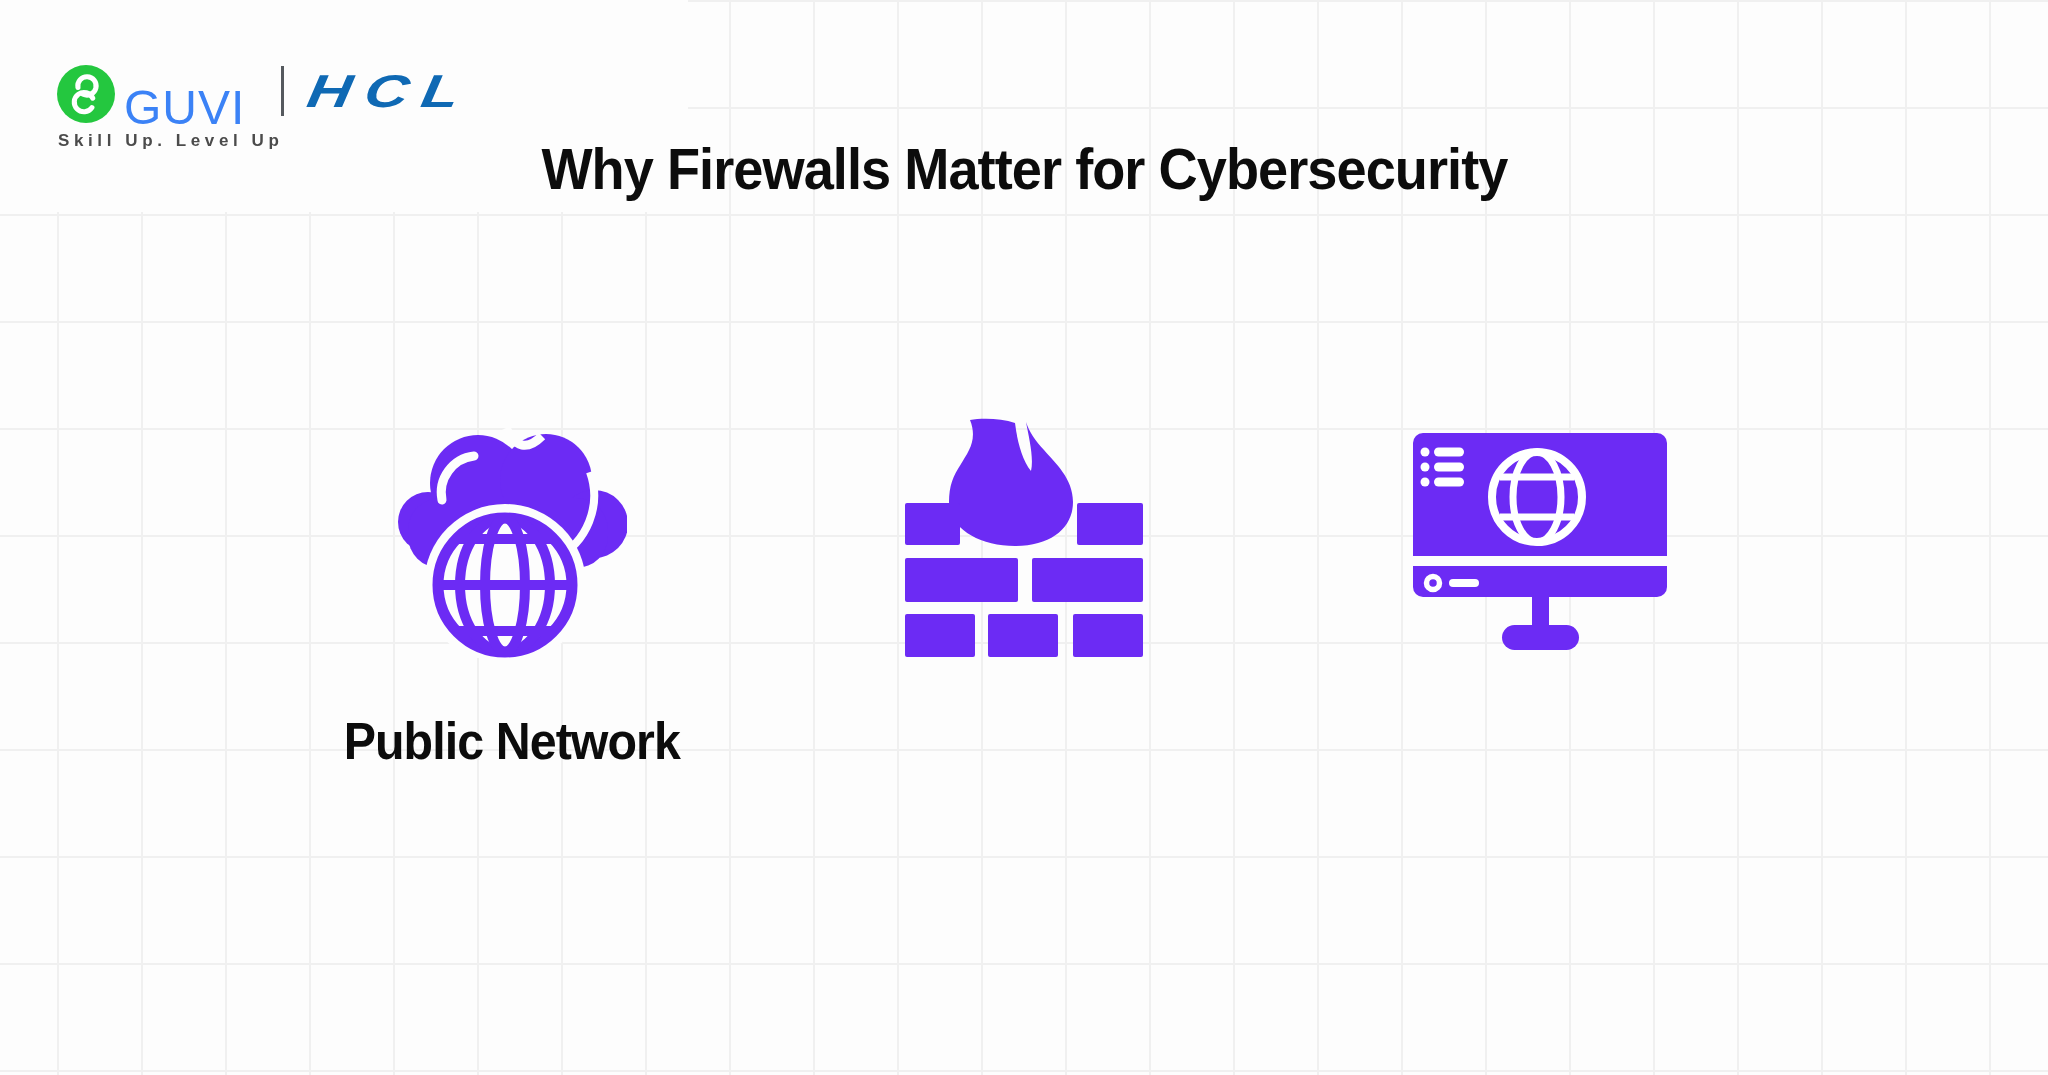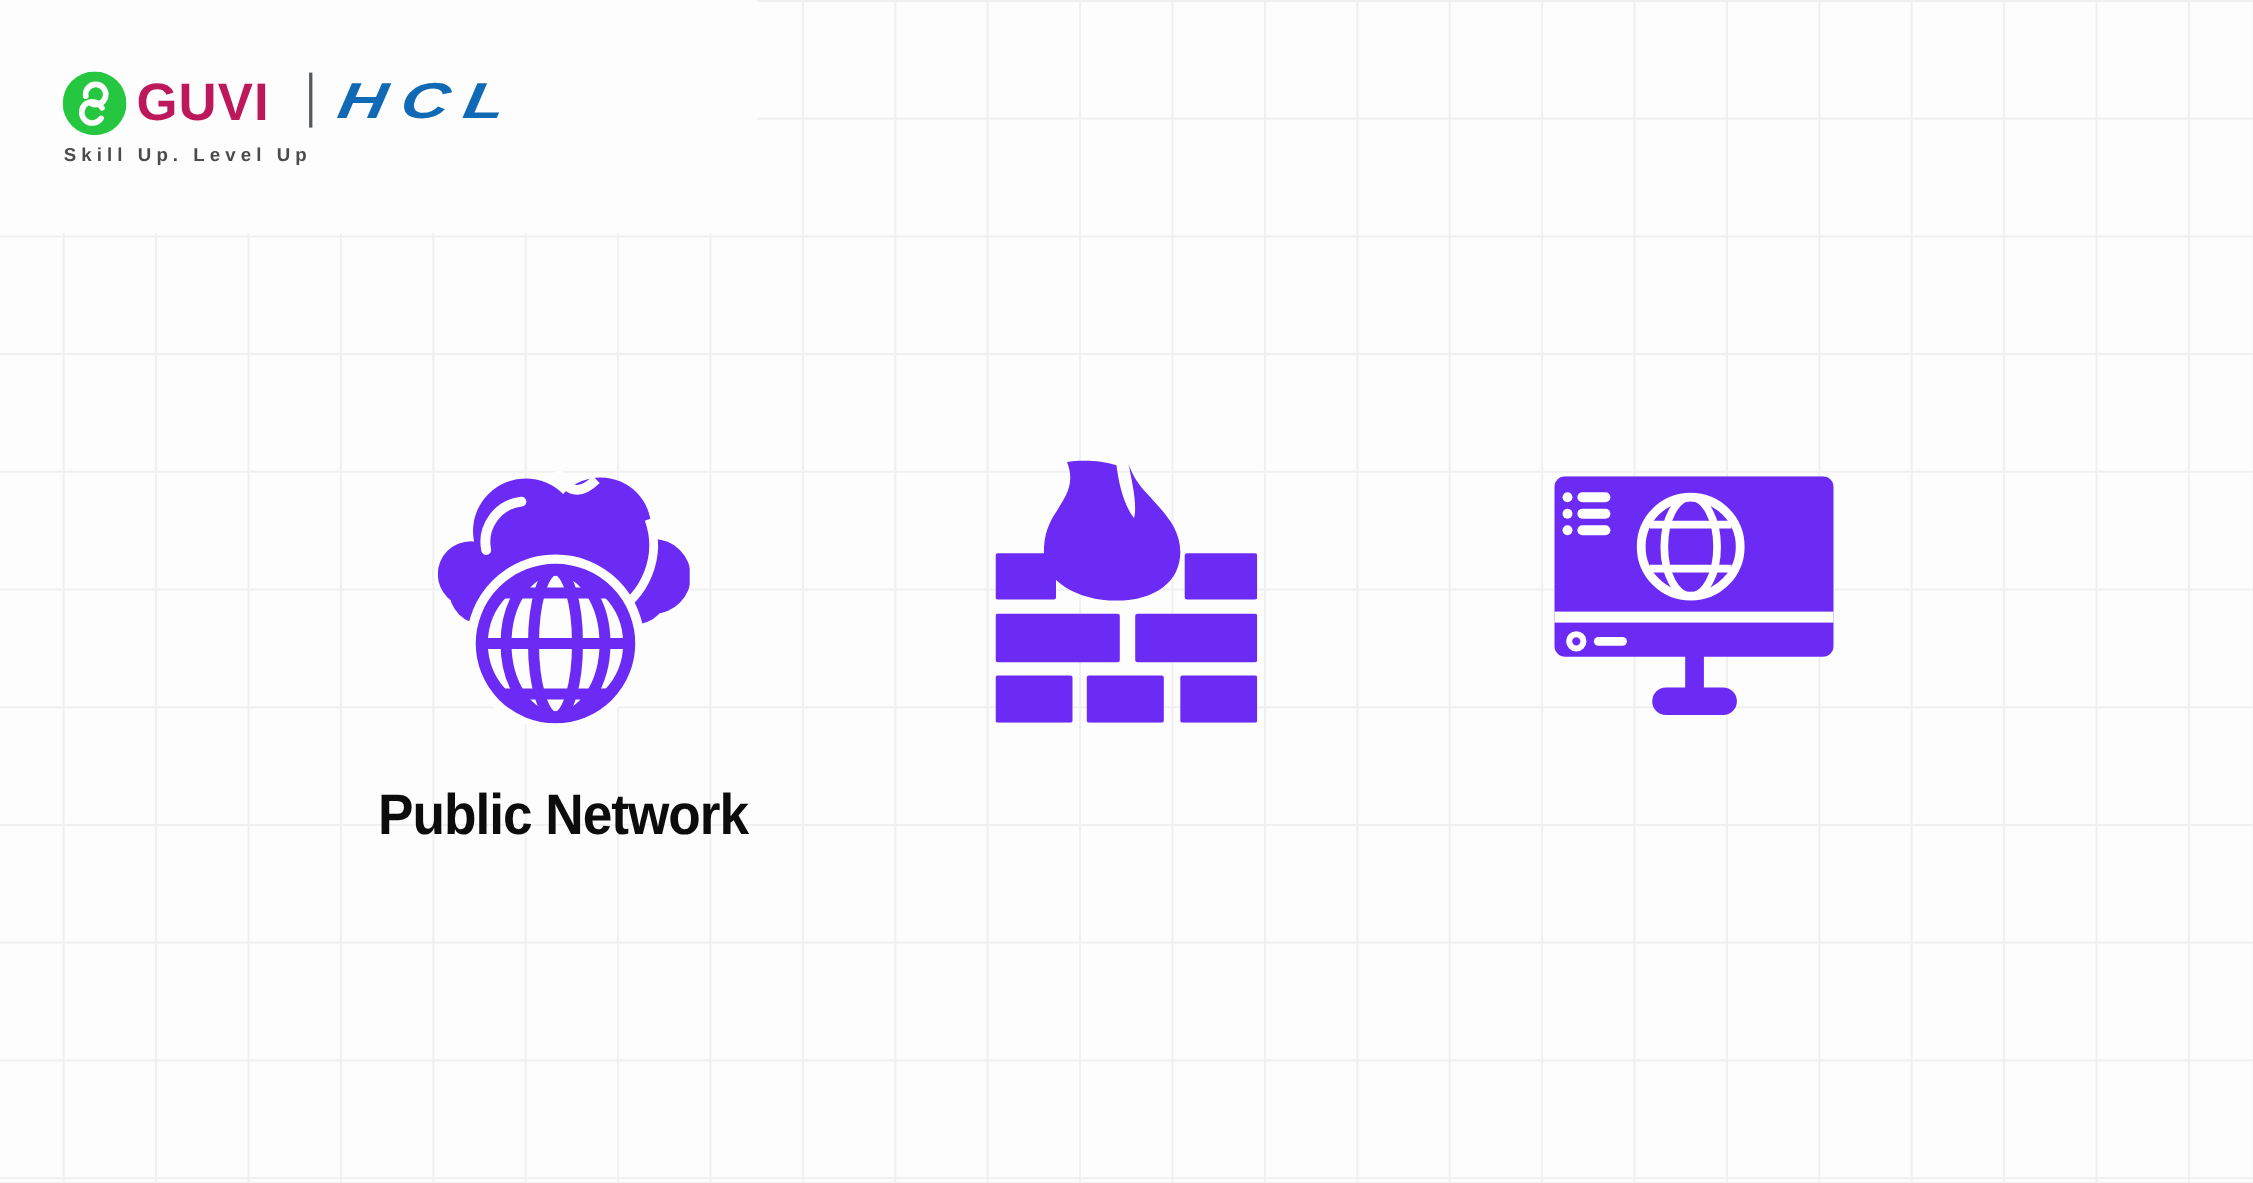--- a/index.html
+++ b/index.html
@@ -22,22 +22,22 @@
 
   
   .logo-card{
     position:absolute;left:0;top:0;width:688px;height:212px;
     background:var(--background,#FDFDFD);
   }
   .guvi-mark{
     position:absolute;left:57px;top:65px;width:58px;height:58px;
   }
   .guvi-wordmark{
-    position:absolute;left:124px;top:66px;height:56px;line-height:56px;
-    font-size:48px;font-weight:700;letter-spacing:1px;color:#be185d;
+    position:absolute;left:124px;top:80px;height:56px;line-height:56px;
+    font-size:48px;font-weight:400;letter-spacing:1px;color:#3b82f6;
   }
   .logo-divider{
     position:absolute;left:281px;top:66px;width:3px;height:50px;
     background:var(--divider-gray,#55595E);
   }
   .hcl-wordmark{
     position:absolute;left:308px;top:68px;height:46px;line-height:46px;
     font-size:46px;font-weight:700;font-style:italic;letter-spacing:10px;
     color:var(--hcl-blue,#0F69B4);
     transform:skewX(-10deg) scaleX(1.32);transform-origin:left center;
@@ -94,20 +94,23 @@
         <path d="M20.6,22.1 A9,9 0 1 1 25.7,28.7" class="w-stroke" stroke-width="5" stroke-linecap="round"></path>
         <path d="M35.1,32.5 A9.5,9.5 0 1 0 34.3,41.9" class="w-stroke" stroke-width="5" stroke-linecap="round"></path>
       </svg>
     </div>
     <div class="guvi-wordmark">GUVI</div>
     <div class="logo-divider"></div>
     <div class="hcl-wordmark">HCL</div>
     <div class="logo-tagline">Skill Up. Level Up</div>
   </div>
 
+  <div class="page-title">
+    <span class="squeeze">Why Firewalls Matter for Cybersecurity</span>
+  </div>
 
   <div class="icon icon-cloud">
     <svg viewBox="0 0 229 230" width="229" height="230">
       <g class="p-fill">
         <circle cx="80" cy="55" r="48"></circle>
         <circle cx="148" cy="52" r="46"></circle>
         <circle cx="196" cy="96" r="34"></circle>
         <circle cx="30" cy="94" r="30"></circle>
         <rect x="10" y="70" width="200" height="70" rx="32"></rect>
       </g>

